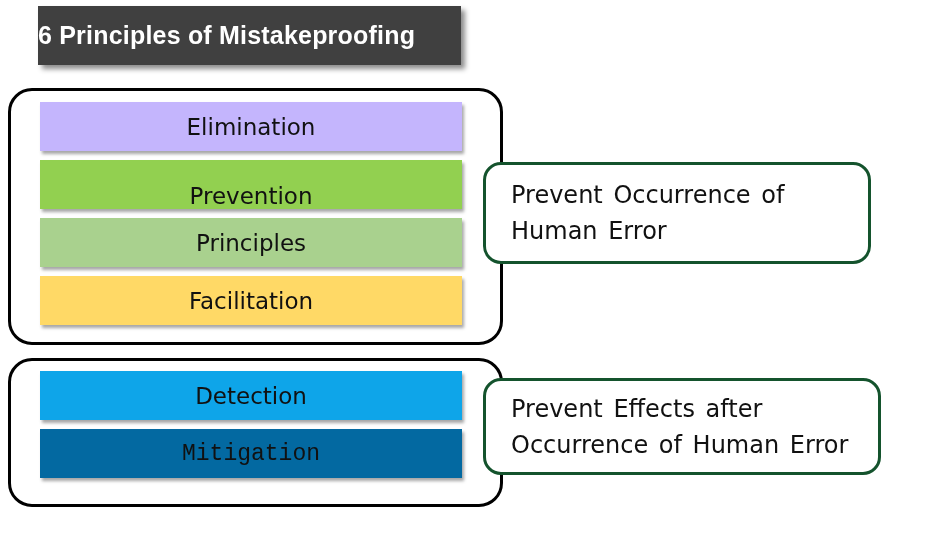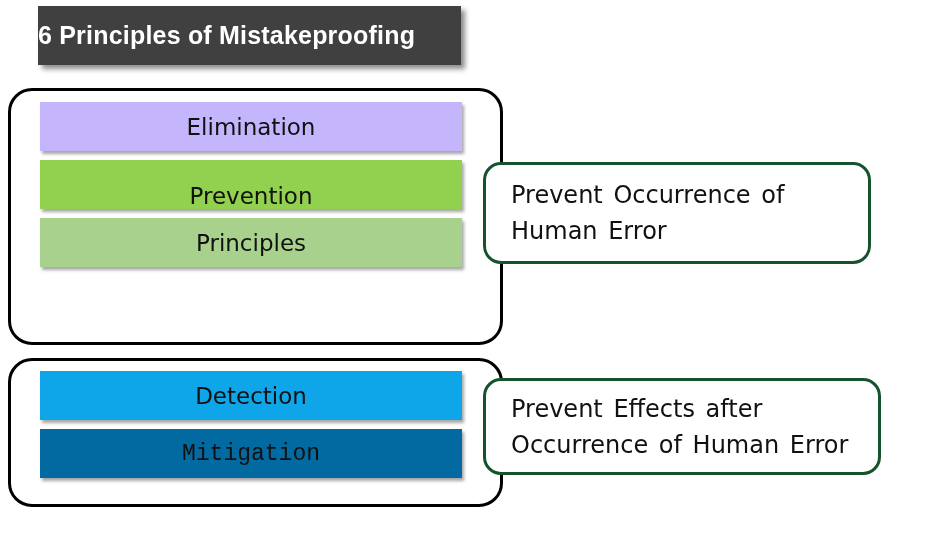--- a/index.html
+++ b/index.html
@@ -93,20 +93,23 @@
 
   <div class="bar elimination" style="background-color: #c4b5fd;">
     <span>Elimination</span>
   </div>
   <div class="bar prevention" style="background-color: rgb(146, 208, 80);">
     <span>Prevention</span>
   </div>
   <div class="bar replacement" style="background-color: rgb(169, 209, 142);">
     <span>Principles</span>
   </div>
+  <div class="bar facilitation" style="background-color: rgb(255, 217, 102);">
+    <span>Facilitation</span>
+  </div>
   <div class="bar detection" style="background-color: #0ea5e9;">
     <span>Detection</span>
   </div>
   <div class="bar mitigation" style="background-color: #0369a1; font-family: Liberation Mono, monospace;">
     <span>Mitigation</span>
   </div>
 
   <div class="callout c1">
     <div class="line">Prevent Occurrence of</div>
     <div class="line">Human Error</div>

